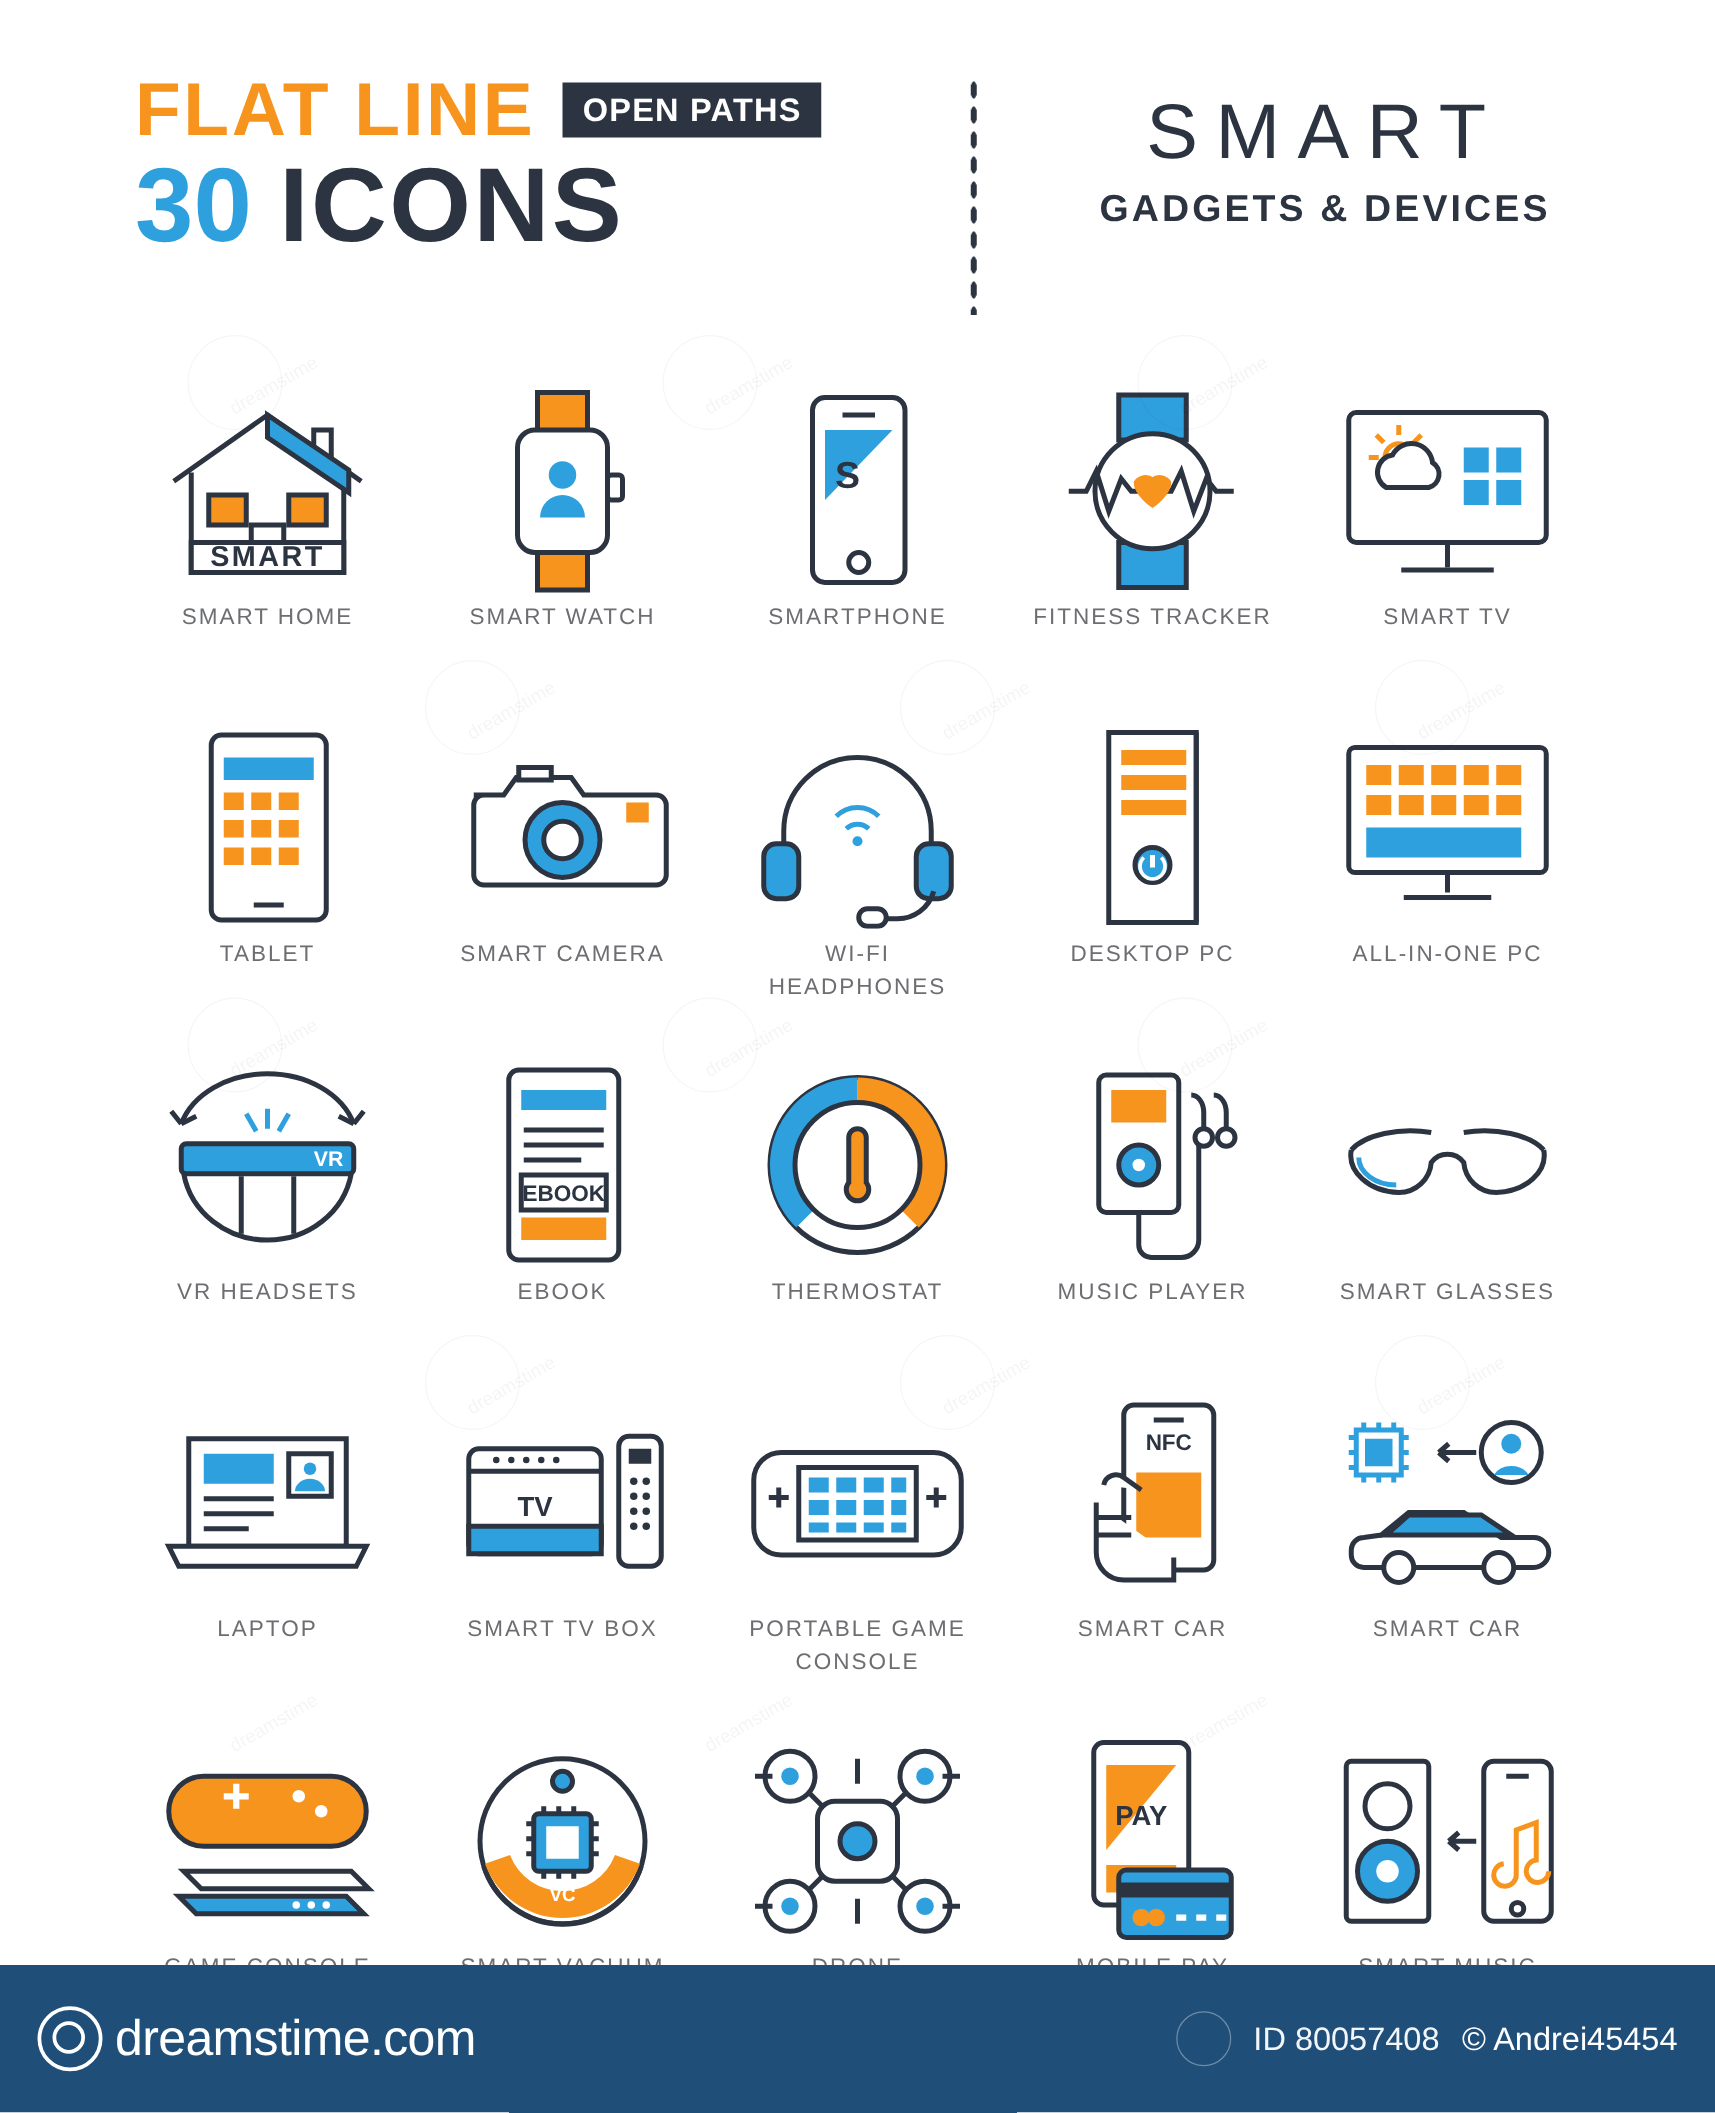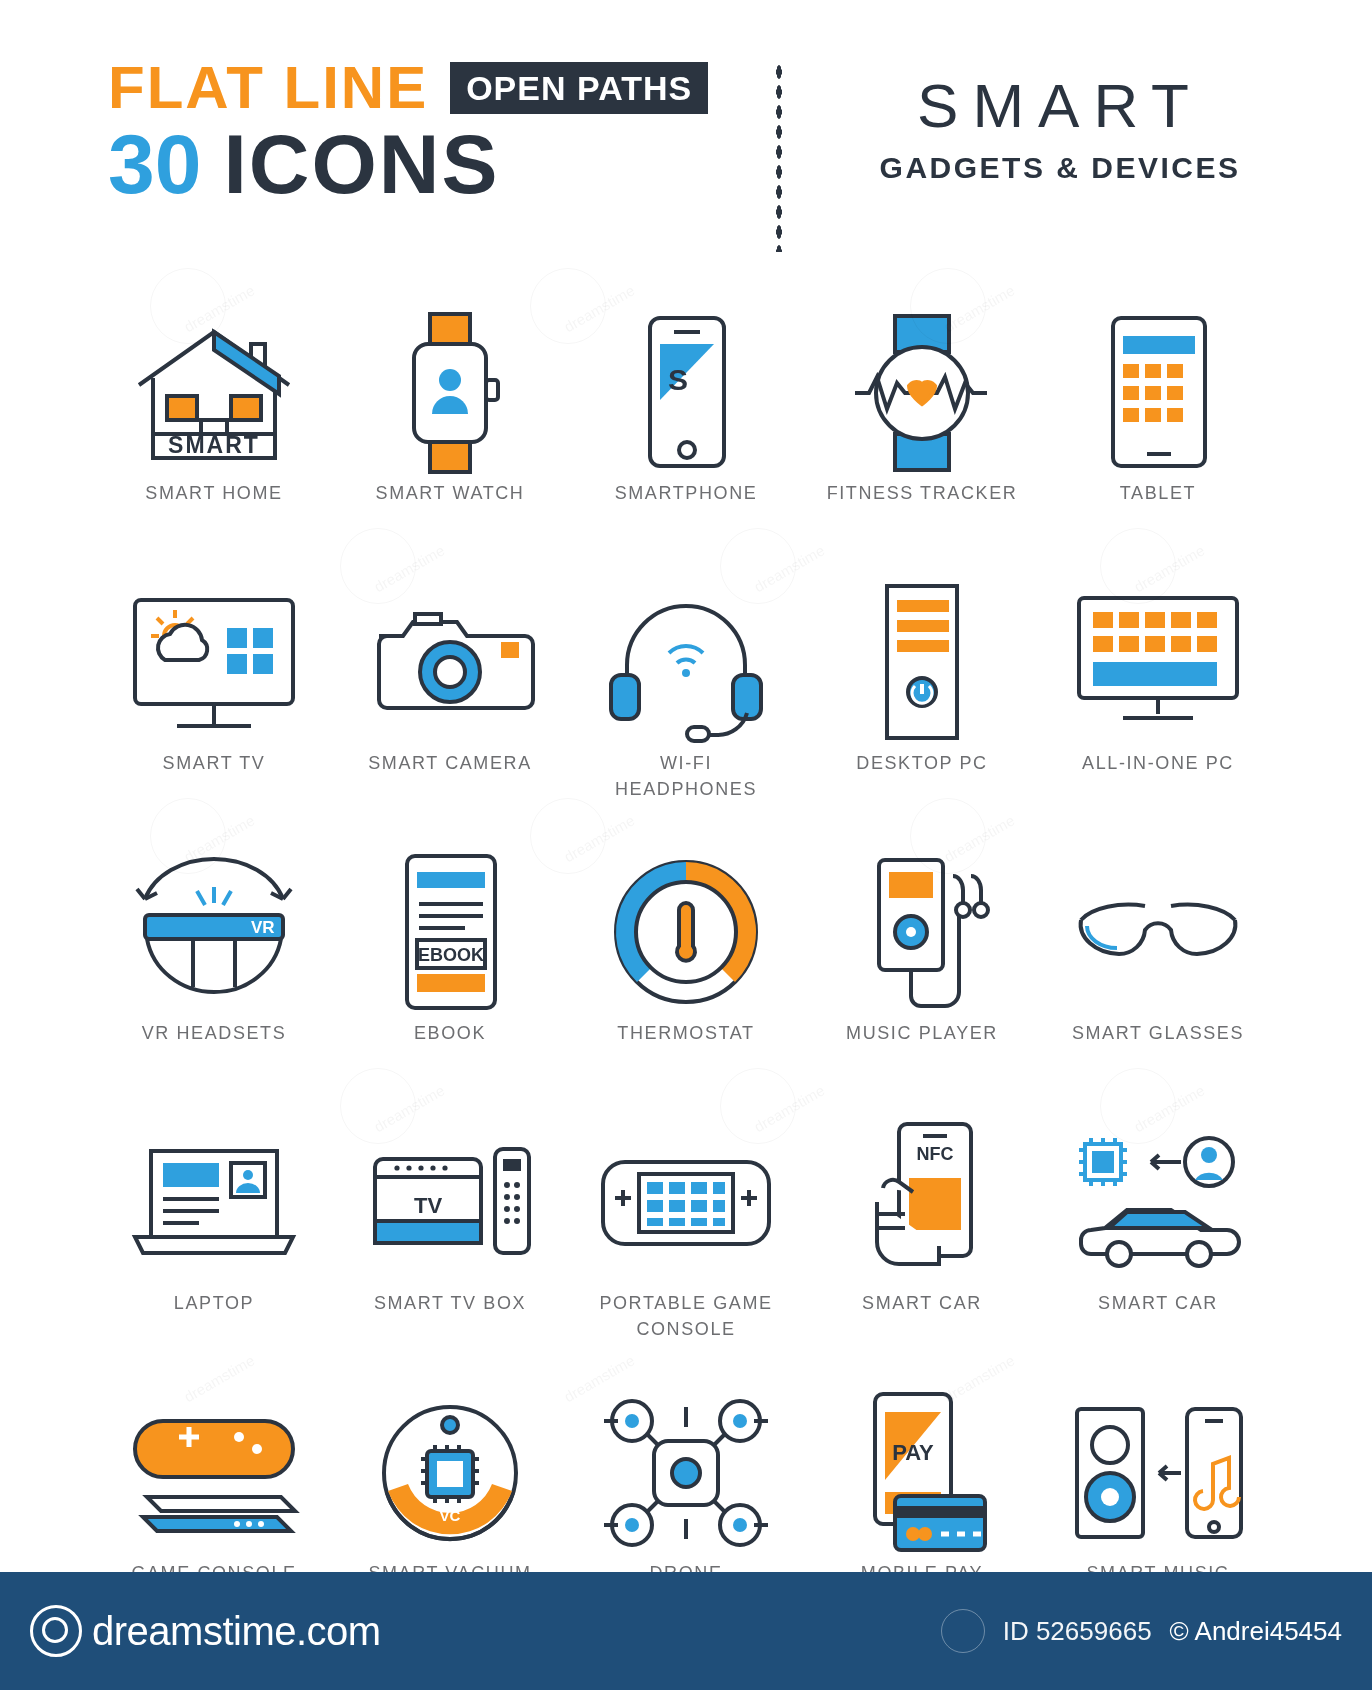--- a/index.html
+++ b/index.html
@@ -21,21 +21,21 @@
   }
   .hdr-line1{
     display:flex;align-items:center;gap:22px;
   }
   .flatline{
     font-size:60px;font-weight:bold;letter-spacing:2px;
     color:#F7941E;line-height:1;
   }
   .openpaths{
     background:#2B3440;color:#ffffff;
-    font-size:34px;font-weight:bold;letter-spacing:1px;
+    font-size:26px;font-weight:bold;letter-spacing:1px;
     padding:9px 16px 9px 16px;
     line-height:1;
   }
   .hdr-line2{
     display:flex;align-items:flex-end;gap:22px;margin-top:4px;
   }
   .thirty{
     font-size:84px;font-weight:bold;color:#2FA0DE;line-height:1;
   }
   .icons-word{
@@ -197,20 +197,42 @@
           <rect x="58" y="8" width="54" height="36" fill="#2FA0DE"></rect>
           <rect x="58" y="126" width="54" height="36" fill="#2FA0DE"></rect>
           <circle cx="85" cy="85" r="46" fill="#fff"></circle>
           <path d="M18 85 l14 0 8 -16 10 32 10 -26 8 10 14 0" stroke-width="4"></path>
           <path d="M88 85 l12 0 8 -16 10 32 10 -26 8 10 14 0"></path>
           <path d="M72 78 a9 9 0 0 1 13 -2 a9 9 0 0 1 13 2 c0 9 -13 18 -13 18 s-13 -9 -13 -18 z" fill="#F7941E" stroke="#F7941E"></path>
         </g>
       </svg>
     </div>
     <div class="caption">FITNESS TRACKER</div>
+  </div>
+
+  <div class="cell">
+    <div class="icon-box">
+      <svg width="190" height="150" viewBox="0 0 190 150">
+        <g fill="none" stroke="#2B3440" stroke-width="4">
+          <rect x="16" y="12" width="158" height="104" rx="6" fill="#fff"></rect>
+          <path d="M95 116 L95 136"></path>
+          <path d="M58 138 L132 138"></path>
+          <circle cx="56" cy="48" r="11" fill="none" stroke="#F7941E"></circle>
+          <path d="M56 30 v-8 M40 48 h-8 M44 36 l-6 -6 M68 36 l6 -6" stroke="#F7941E"></path>
+          <path d="M46 72 a14 14 0 0 1 5 -26 a17 17 0 0 1 32 6 a11 11 0 0 1 -3 20 z" fill="#fff" stroke="#2B3440"></path>
+        </g>
+        <g fill="#2FA0DE">
+          <rect x="108" y="40" width="20" height="20"></rect>
+            <rect x="134" y="40" width="20" height="20"></rect>
+          <rect x="108" y="66" width="20" height="20"></rect>
+            <rect x="134" y="66" width="20" height="20"></rect>
+        </g>
+      </svg>
+    </div>
+    <div class="caption">SMART TV</div>
   </div>
 
   <div class="cell">
     <div class="icon-box">
       <svg width="130" height="170" viewBox="0 0 130 170">
         <g fill="none" stroke="#2B3440" stroke-width="4">
           <rect x="20" y="10" width="92" height="148" rx="8" fill="#fff"></rect>
           <rect x="30" y="28" width="72" height="18" fill="#2FA0DE" stroke="none"></rect>
           <line x1="54" y1="146" x2="78" y2="146"></line>
         </g>
@@ -221,42 +243,20 @@
           <rect x="30" y="78" width="16" height="14"></rect>
             <rect x="52" y="78" width="16" height="14"></rect>
             <rect x="74" y="78" width="16" height="14"></rect>
           <rect x="30" y="100" width="16" height="14"></rect>
             <rect x="52" y="100" width="16" height="14"></rect>
             <rect x="74" y="100" width="16" height="14"></rect>
         </g>
       </svg>
     </div>
     <div class="caption">TABLET</div>
-  </div>
-
-  <div class="cell">
-    <div class="icon-box">
-      <svg width="190" height="150" viewBox="0 0 190 150">
-        <g fill="none" stroke="#2B3440" stroke-width="4">
-          <rect x="16" y="12" width="158" height="104" rx="6" fill="#fff"></rect>
-          <path d="M95 116 L95 136"></path>
-          <path d="M58 138 L132 138"></path>
-          <circle cx="56" cy="48" r="11" fill="none" stroke="#F7941E"></circle>
-          <path d="M56 30 v-8 M40 48 h-8 M44 36 l-6 -6 M68 36 l6 -6" stroke="#F7941E"></path>
-          <path d="M46 72 a14 14 0 0 1 5 -26 a17 17 0 0 1 32 6 a11 11 0 0 1 -3 20 z" fill="#fff" stroke="#2B3440"></path>
-        </g>
-        <g fill="#2FA0DE">
-          <rect x="108" y="40" width="20" height="20"></rect>
-            <rect x="134" y="40" width="20" height="20"></rect>
-          <rect x="108" y="66" width="20" height="20"></rect>
-            <rect x="134" y="66" width="20" height="20"></rect>
-        </g>
-      </svg>
-    </div>
-    <div class="caption">SMART TV</div>
   </div>
 
   <div class="cell">
     <div class="icon-box">
       <svg width="190" height="150" viewBox="0 0 190 150">
         <g fill="none" stroke="#2B3440" stroke-width="4">
           <path d="M24 48 h24 l10 -14 h44 l10 14 h58 a8 8 0 0 1 8 8 v56 a8 8 0 0 1 -8 8 h-138 a8 8 0 0 1 -8 -8 v-56 a8 8 0 0 1 8 -8 z" fill="#fff"></path>
           <circle cx="95" cy="84" r="30" fill="#2FA0DE" stroke="#2B3440"></circle>
           <circle cx="95" cy="84" r="15" fill="#fff" stroke="#2B3440"></circle>
           <rect x="146" y="54" width="18" height="16" fill="#F7941E" stroke="none"></rect>
@@ -675,16 +675,16 @@
   <div class="wm-circ" style="left:1100px;top:1068px;"></div>
 </div>
 
 <div class="footer">
   <div class="brand">
     <div class="mark"></div>
     <span>dreamstime.com</span>
   </div>
   <div class="footer-right">
     <div class="wm-circ" style="position:relative;left:0;top:0;width:42px;height:42px;border-color:rgba(255,255,255,.35);"></div>
-    <span class="wm-id">ID 52659665</span>
+    <span class="wm-id">ID 80057408</span>
     <span>© Andrei45454</span>
   </div>
 </div>
 
 </body></html>

